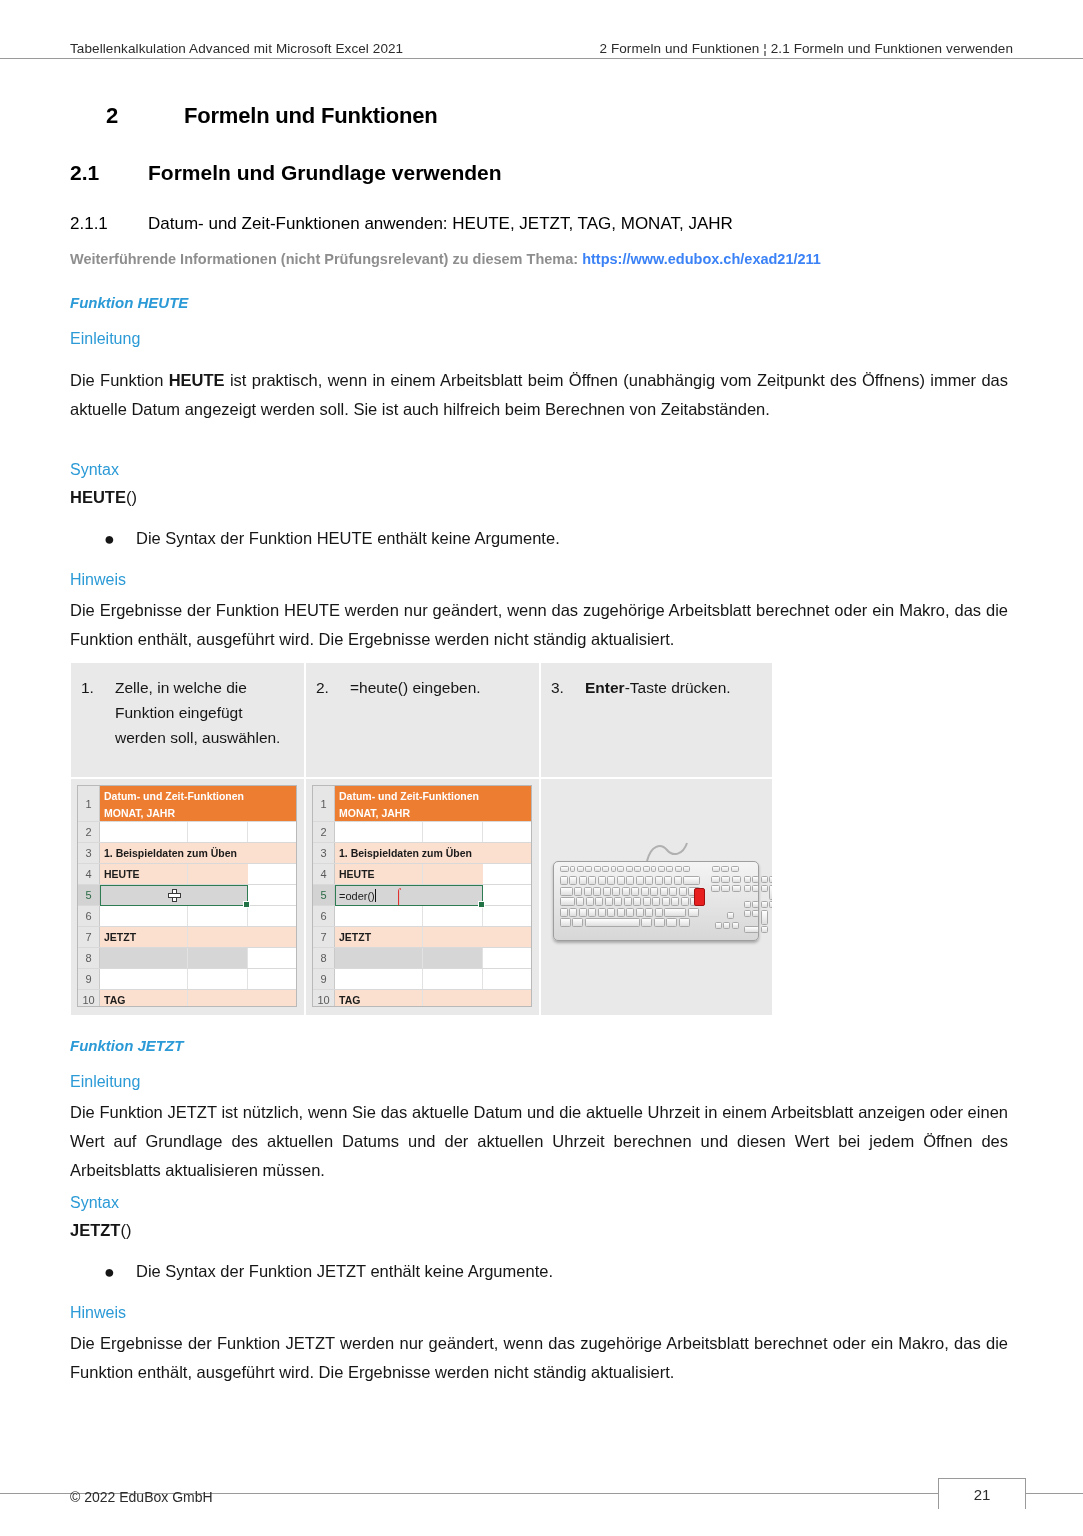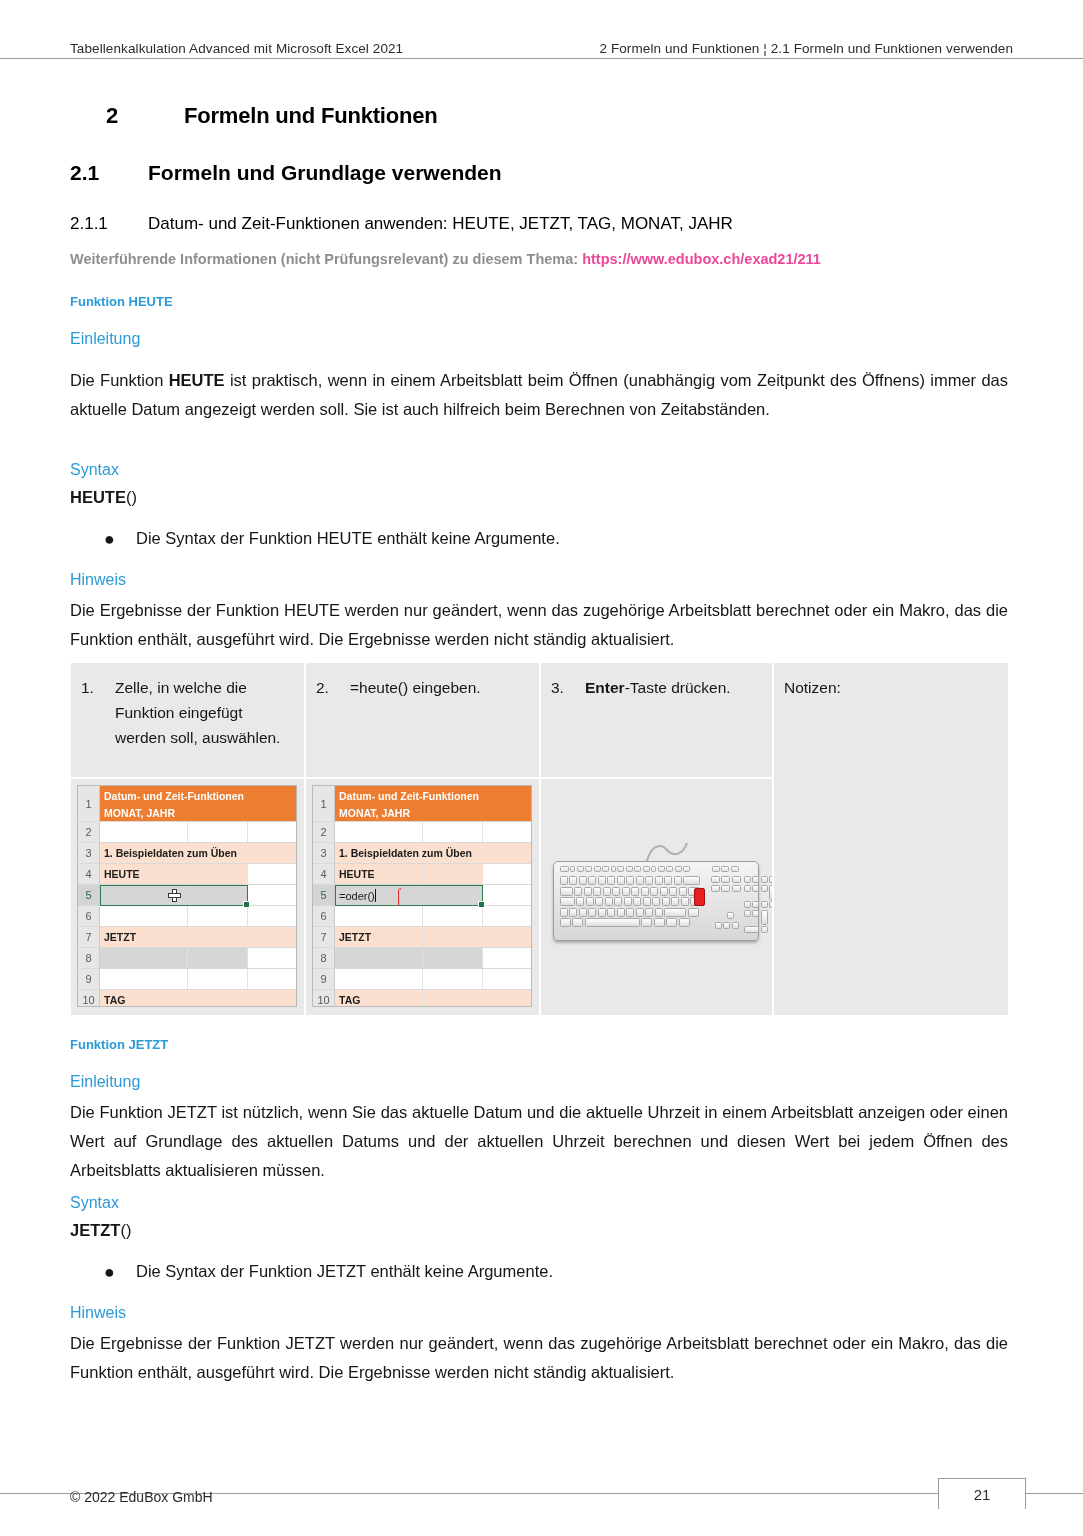--- a/index.html
+++ b/index.html
@@ -93,30 +93,31 @@
   .infoline {
     position: absolute;
     left: 70px;
     top: 251px;
     width: 940px;
     font-size: 14.5px;
     color: #8e8e8e;
     font-weight: bold;
   }
   .infoline .url {
-    color: #ec4899;
+    color: #3b82f6;
     font-weight: bold;
   }
 
   
   .fn-title {
     position: absolute;
     left: 70px;
-    font-size: 13px;
+    font-size: 15px;
     font-weight: bold;
+    font-style: italic;
     color: #2b9ad6;
   }
   .sub-head {
     position: absolute;
     left: 70px;
     font-size: 16px;
     font-weight: normal;
     color: #2b9ad6;
   }
   .para {
@@ -828,25 +829,20 @@
               <div class="kkey" style="width:7px;height:7px;"></div>
               <div class="kkey" style="width:7px;height:15px;"></div>
               <div class="kkey" style="width:15.5px;height:7px;"></div>
               <div class="kkey" style="width:7px;height:7px;"></div>
             </div>
           </div>
         </div>
       </div>
     </div>
 
-    <div class="step-col col-4">
-      <div class="cell-tall">
-        <span>Notizen:</span>
-      </div>
-    </div>
   </div>
 
   <div class="fn-title" style="top:1037px;">Funktion JETZT</div>
   <div class="sub-head" style="top:1073px;">Einleitung</div>
   <div class="para" style="top:1098px;">Die Funktion JETZT ist nützlich, wenn Sie das aktuelle Datum und die aktuelle Uhrzeit in einem Arbeitsblatt anzeigen oder einen Wert auf Grundlage des aktuellen Datums und der aktuellen Uhrzeit berechnen und diesen Wert bei jedem Öffnen des Arbeitsblatts aktualisieren müssen.</div>
   <div class="sub-head" style="top:1194px;">Syntax</div>
   <div class="syntax-code" style="top:1221px;">
     <b>JETZT</b><span>()</span>
   </div>
   <div class="bullet" style="top:1262px;">

